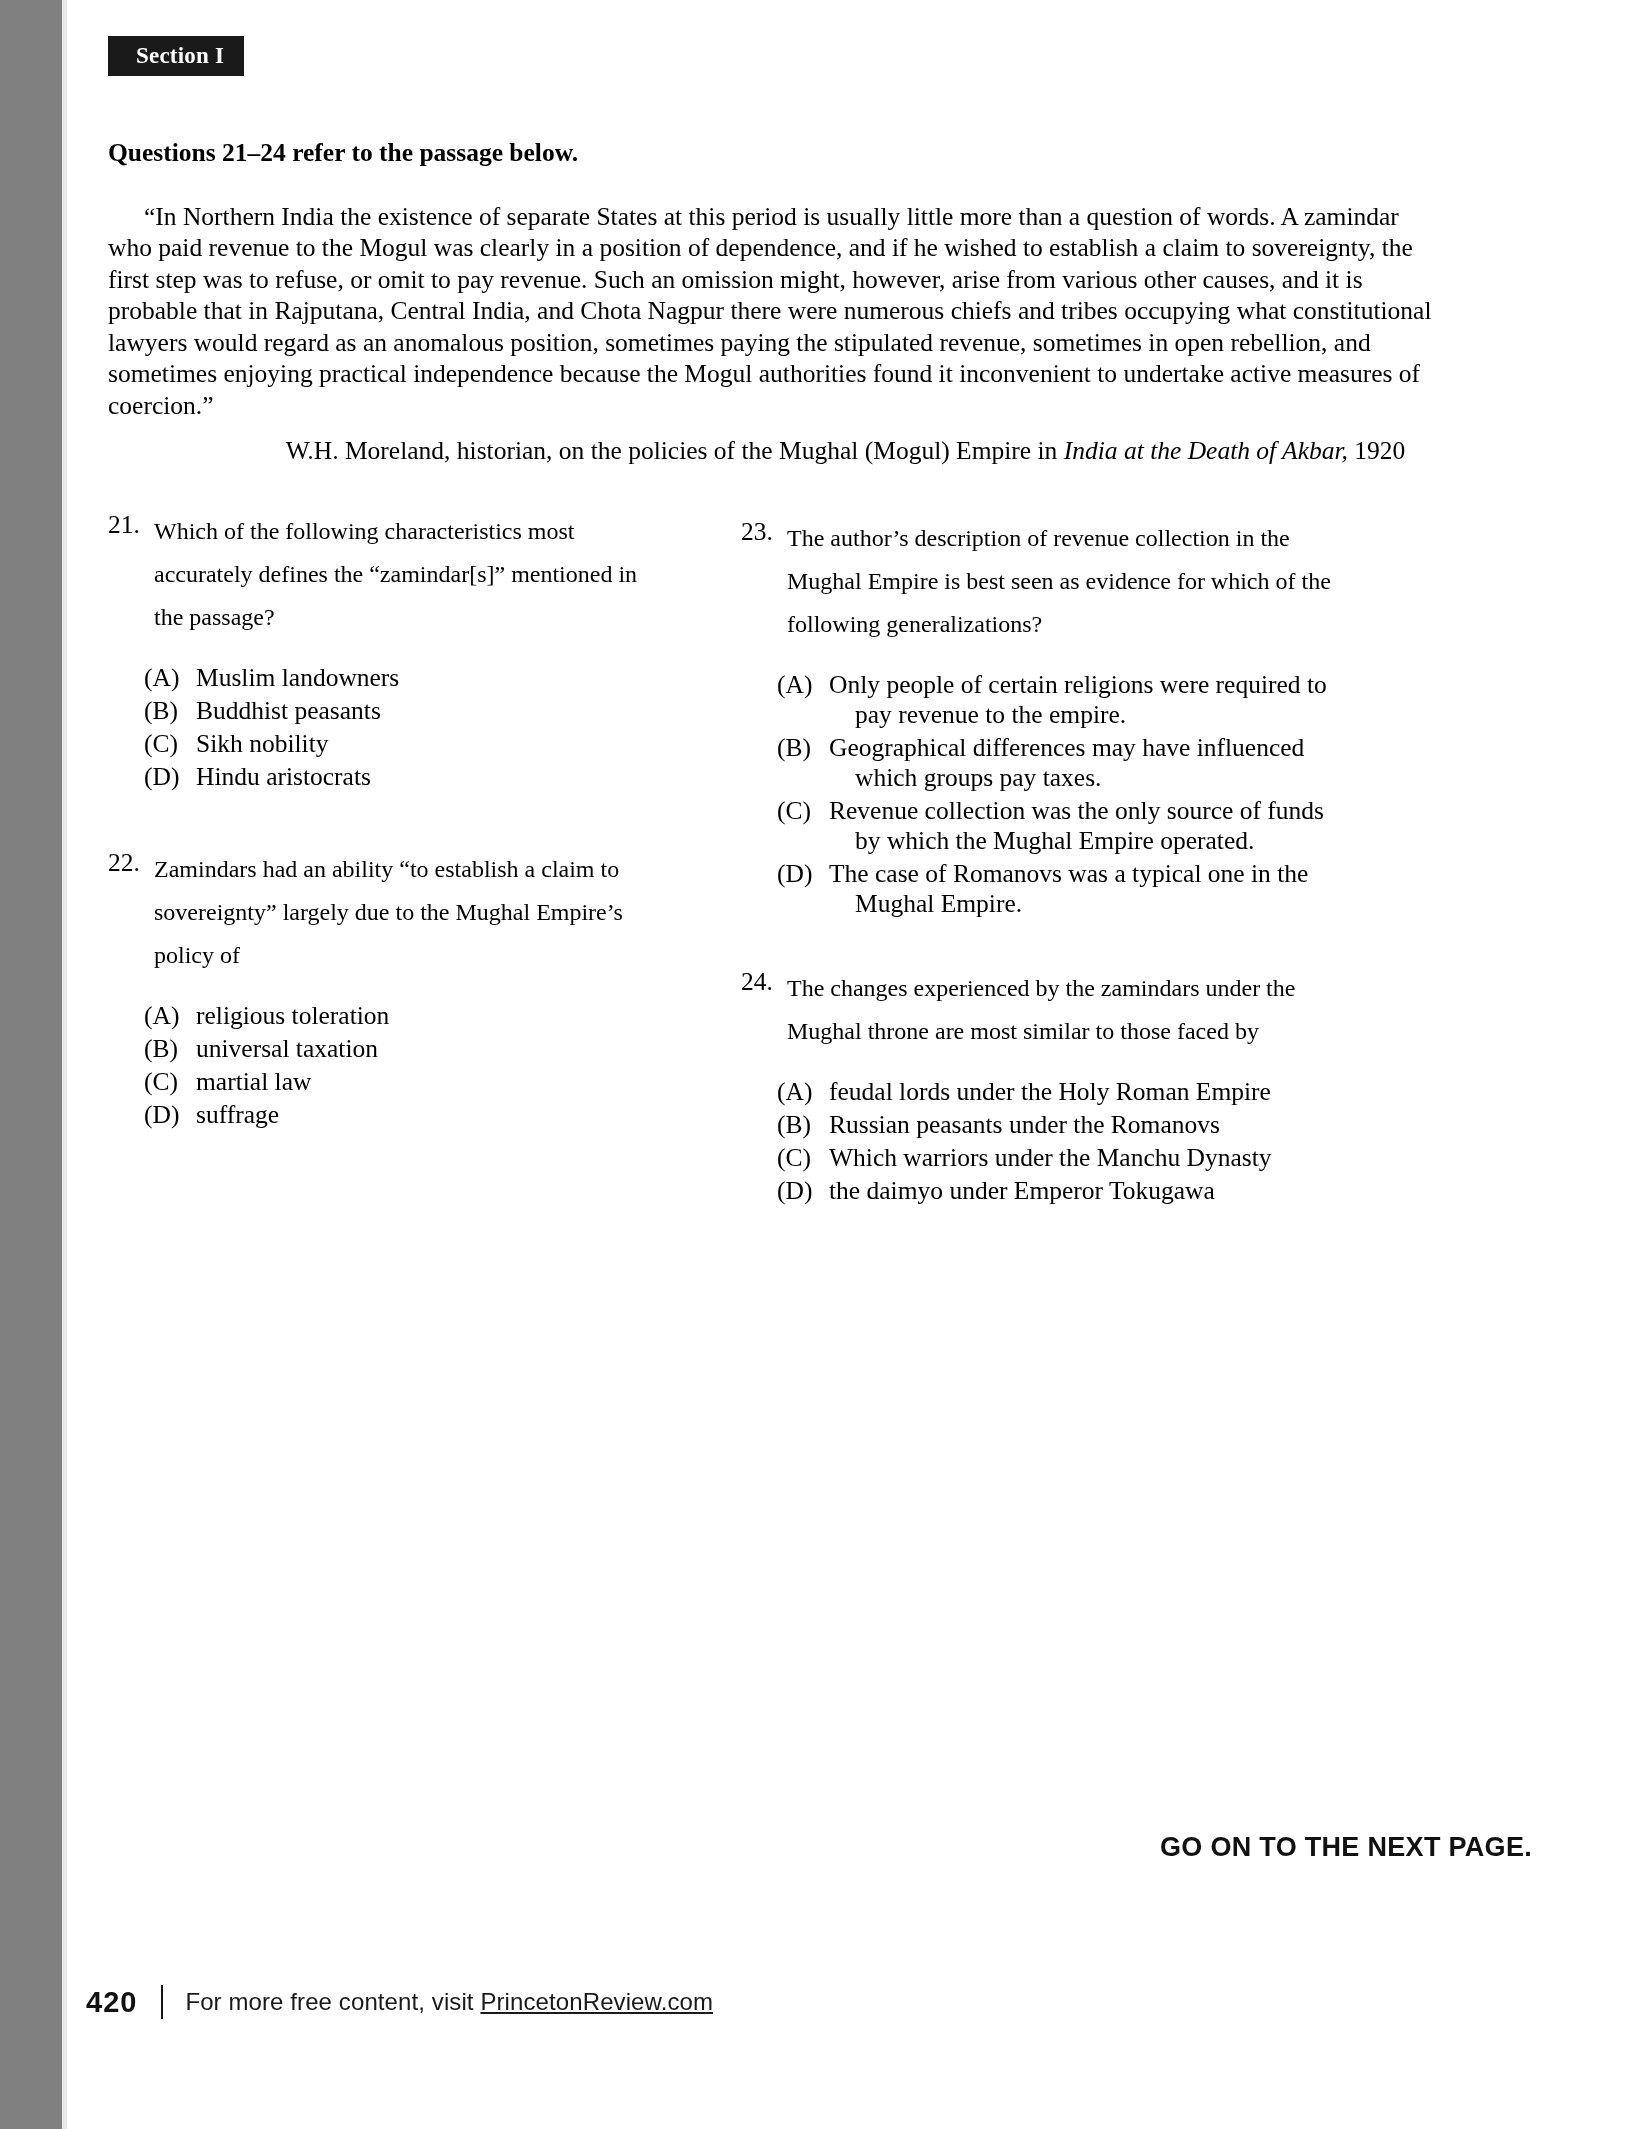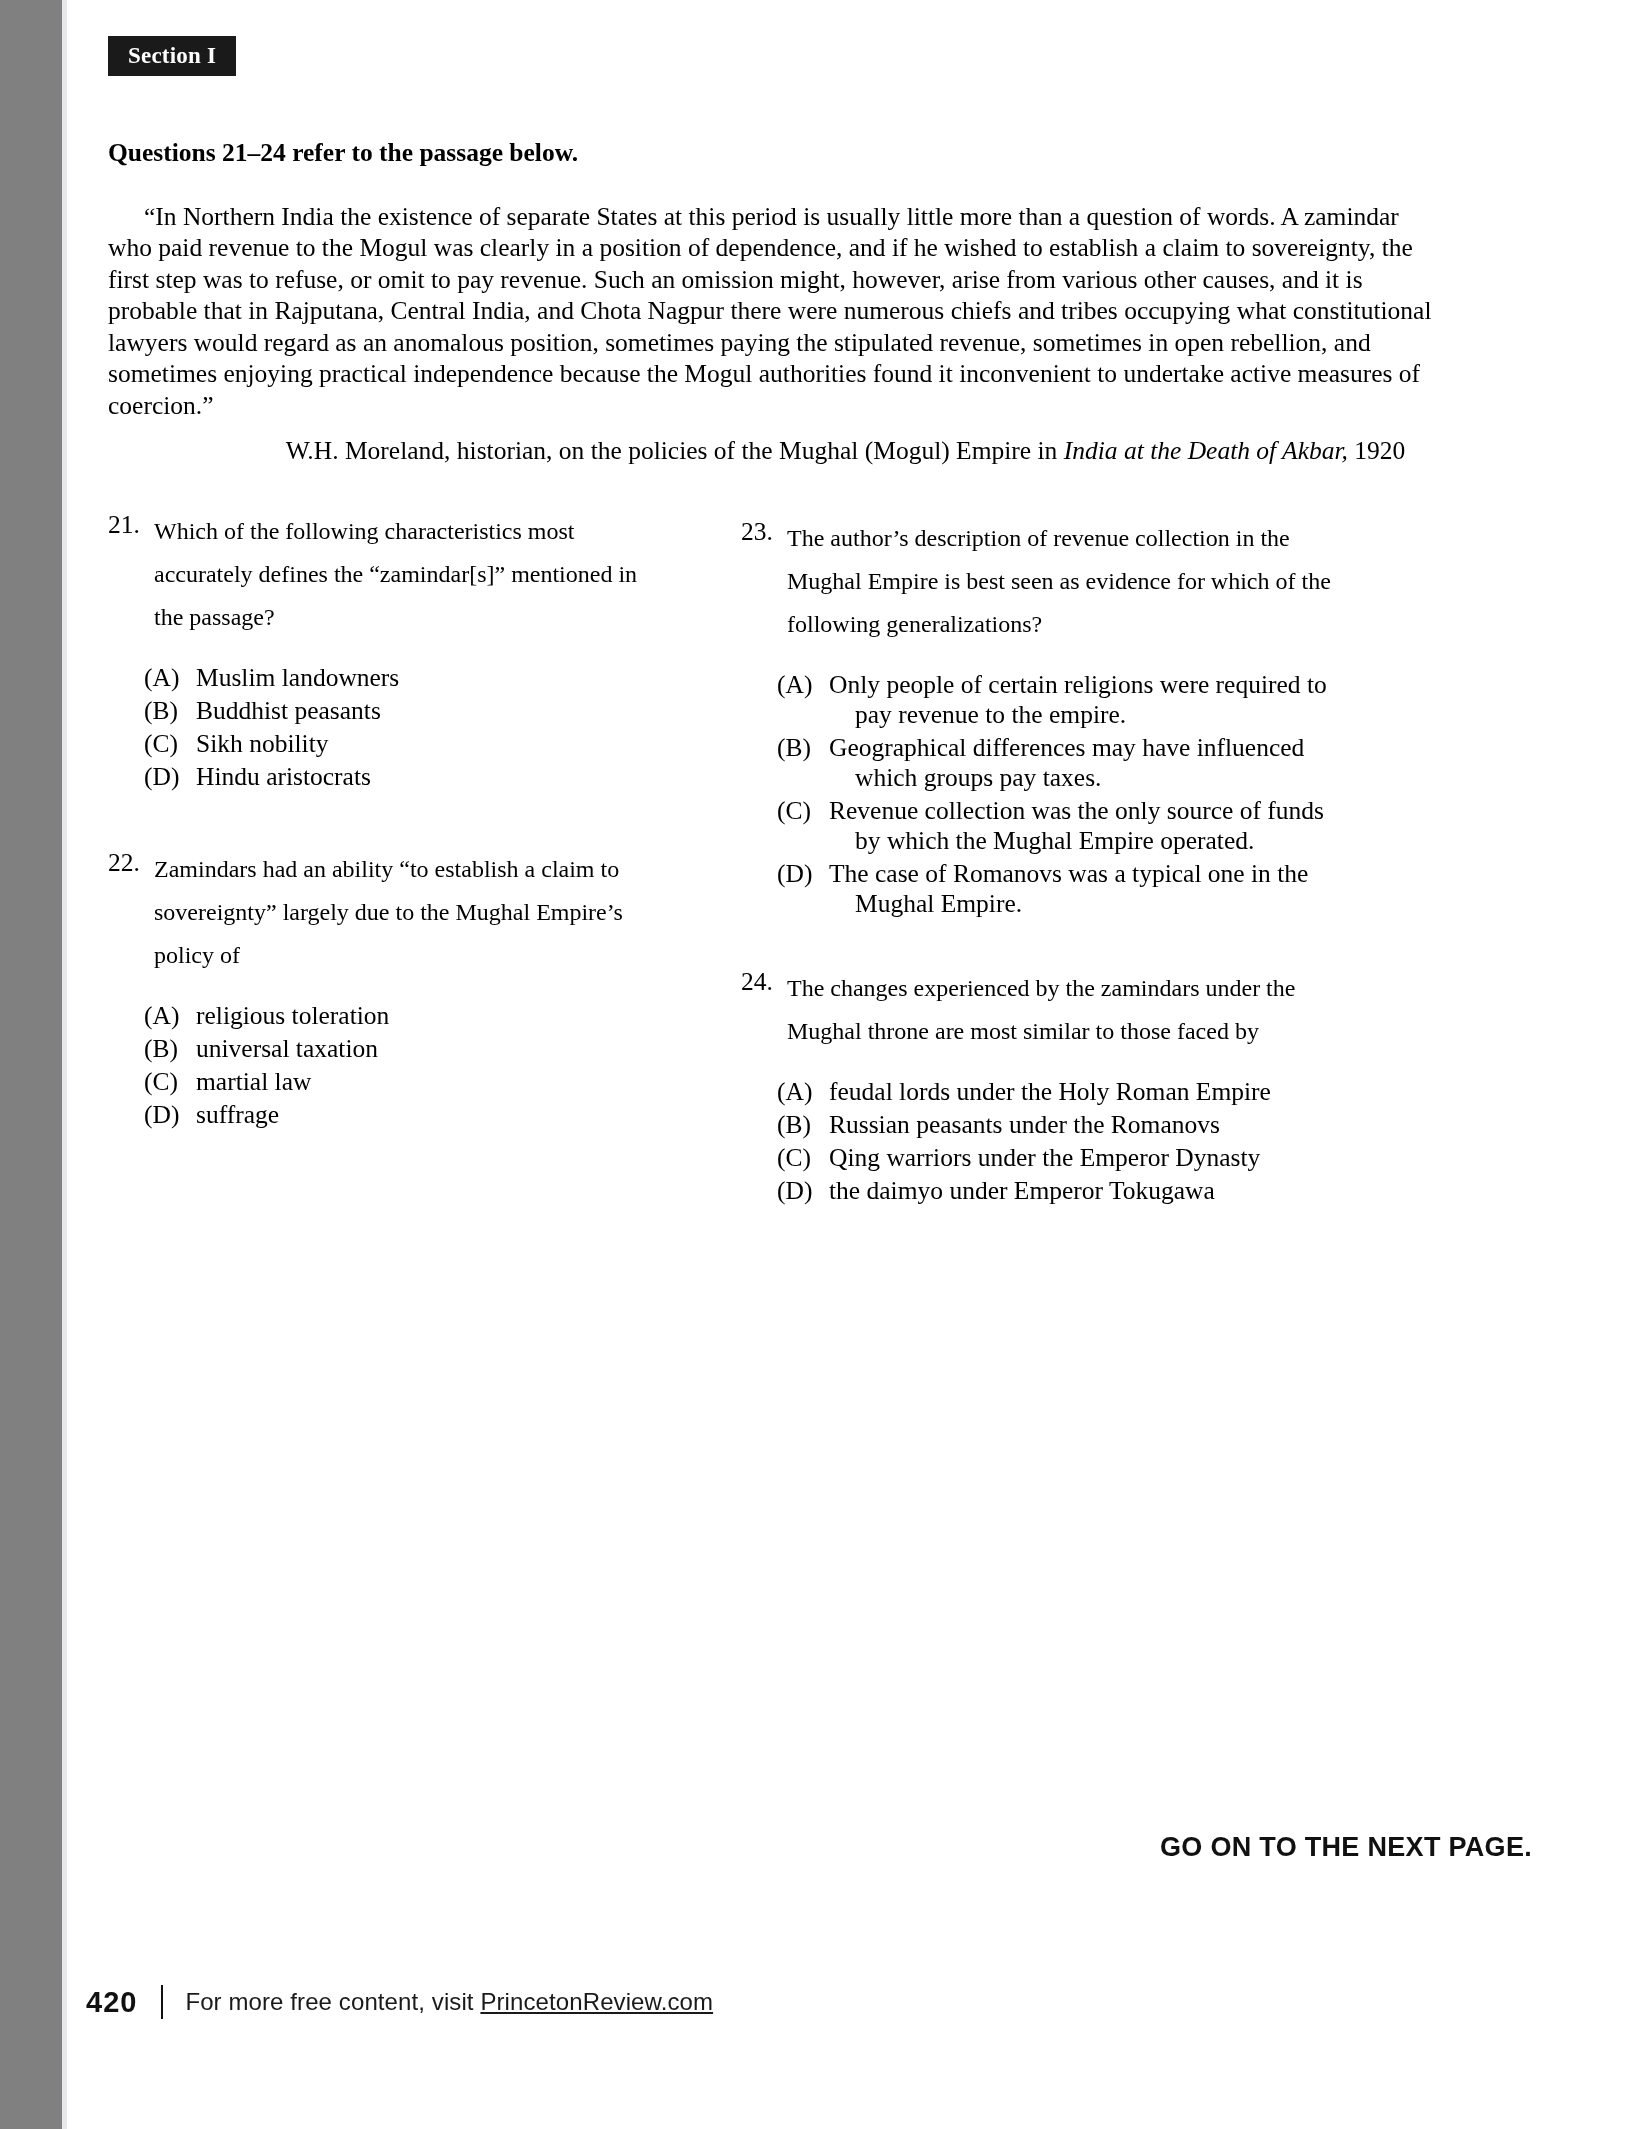--- a/index.html
+++ b/index.html
@@ -47,21 +47,21 @@
   .section-tag {
     position: absolute;
     left: 41px;
     top: 36px;
     background: #1a1a1a;
     color: #ffffff;
     font-family: "Liberation Serif", serif;
     font-weight: bold;
     font-size: 23px;
     letter-spacing: 0.2px;
-    padding: 8px 20px 9px 20px;
+    padding: 8px 20px 9px 28px;
     line-height: 1;
   }
 
   
   .passage-wrap {
     position: absolute;
     left: 41px;
     top: 138px;
     width: 1325px;
   }
@@ -312,21 +312,21 @@
           <div class="choice">
             <div class="choice-letter">(A)</div>
             <div class="choice-text">feudal lords under the Holy Roman Empire</div>
           </div>
           <div class="choice">
             <div class="choice-letter">(B)</div>
             <div class="choice-text">Russian peasants under the Romanovs</div>
           </div>
           <div class="choice">
             <div class="choice-letter">(C)</div>
-            <div class="choice-text">Qing warriors under the Emperor Dynasty</div>
+            <div class="choice-text">Which warriors under the Manchu Dynasty</div>
           </div>
           <div class="choice">
             <div class="choice-letter">(D)</div>
             <div class="choice-text">the daimyo under Emperor Tokugawa</div>
           </div>
         </div>
       </div>
 
     </div>
 

